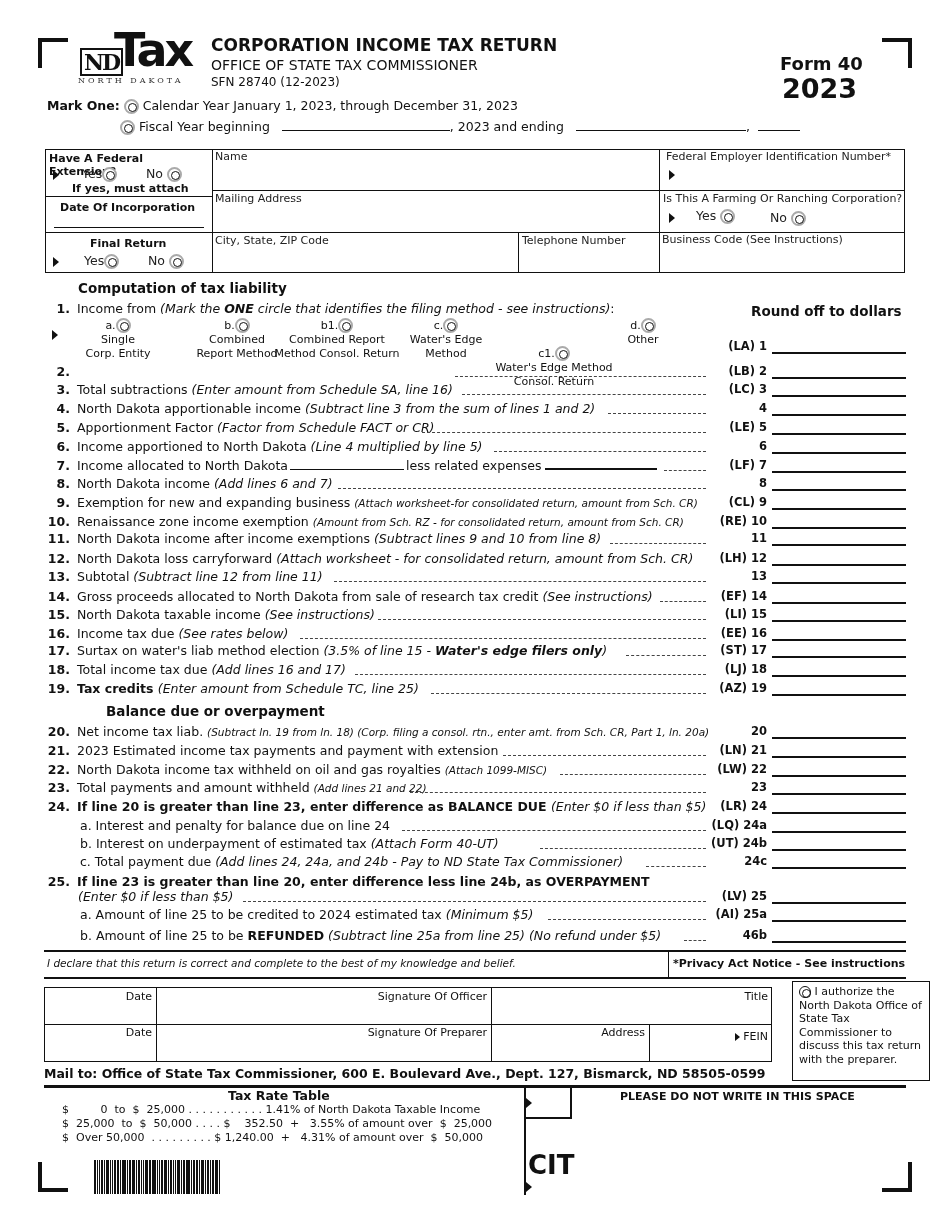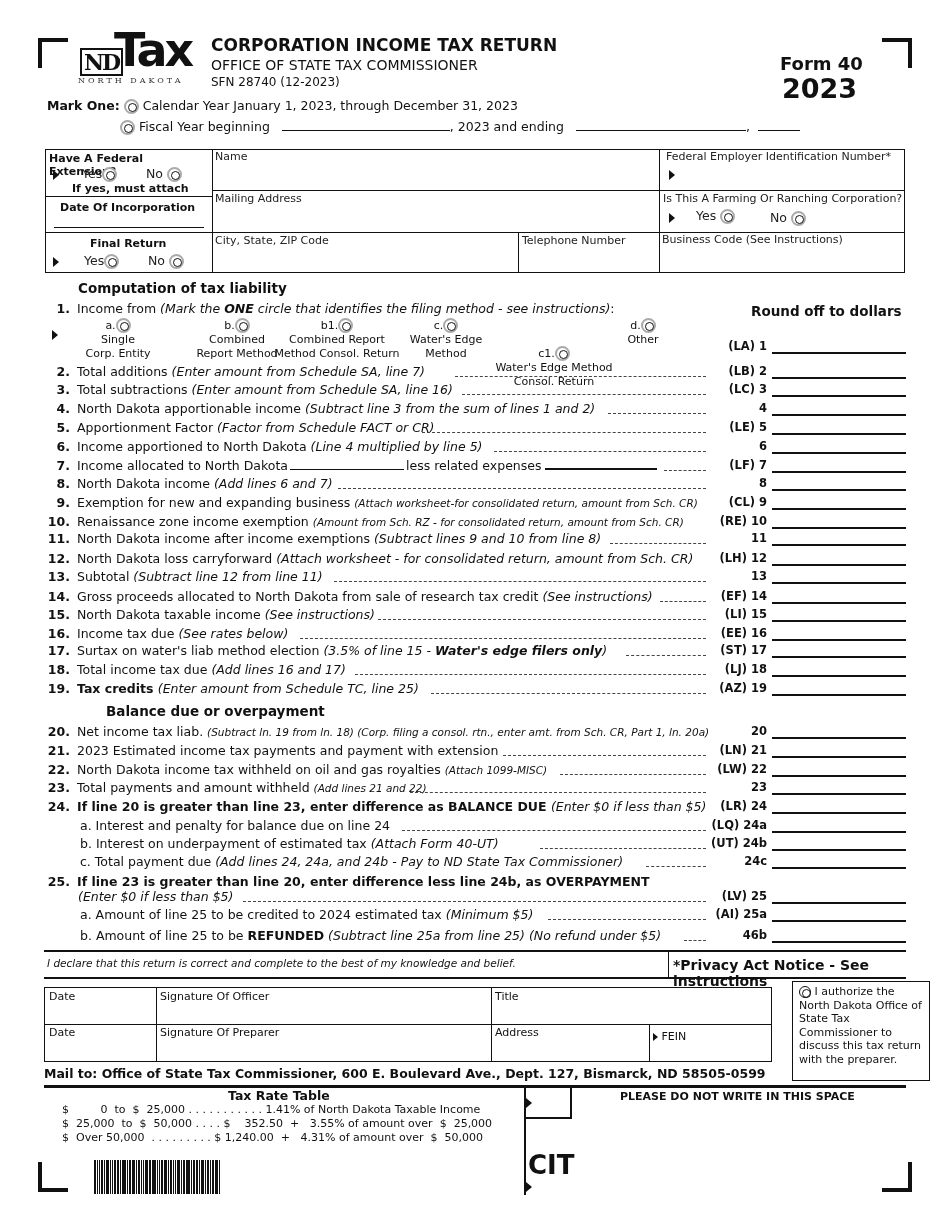--- a/index.html
+++ b/index.html
@@ -42,21 +42,21 @@
   .line .num { position:absolute; left:46px; width:24px; text-align:right; font-weight:bold; }
   .line .txt { position:absolute; left:77px; }
   .line .txt i { font-style: italic; }
   .line .sm { font-size: 10.5px; }
   .line .code { position:absolute; right:183px; font-weight:bold; font-size:11.5px; text-align:right; }
   .line .ans { position:absolute; left:772px; width:134px; top:13px; border-bottom:2px solid #111; }
   .dash { position:absolute; top:12px; border-bottom:1px dashed #444; }
 
   .optlabels { position:absolute; top:318px; font-size:11px; text-align:center; line-height:14px; }
 
-  .sig-table { position:absolute; left:44px; top:987px; width:728px; height:75px; border:1px solid #111; }
+  .sig-table { position:absolute; left:44px; top:987px; width:728px; height:75px; border:1px solid #111;text-align:right; }
   .cell { position:absolute; border-right:1px solid #111; border-bottom:1px solid #111; font-size:11px; padding:2px 4px; }
 
   .auth { position:absolute; left:792px; top:981px; width:138px; height:100px; border:1px solid #111; font-size:11px; padding:3px 6px; line-height:13.5px; }
   .mail { left:44px; top:1066px; font-size:12.5px; font-weight:bold; }
 
   .rate-title { left:228px; top:1088px; font-size:12.5px; font-weight:bold; }
   .rate-row { position:absolute; left:62px; font-size:11px; white-space:pre; }
   .noteside { left:620px; top:1090px; font-size:11px; font-weight:bold; }
   .cit { left:528px; top:1150px; font-size:26px; font-weight:bold; }
   .barcode { position:absolute; left:94px; top:1160px; height:34px; display:flex; align-items:stretch; }
@@ -180,21 +180,20 @@
     </div>
   </div>
 <div class="line" style="top:339px;">
   <span class="code">(LA)  1</span>
   <span class="ans"></span>
 </div>
 
 <div id="comp-lines">
     <div class="line" style="top: 364px;">
       <span class="num">2.</span>
-      <span class="txt"><span>Total additions </span><i>(Enter amount from Schedule SA, line 7)</i></span>
       <span class="dash" style="left: 455px; width: 251px;"></span>
       <span class="code">(LB) 2</span>
       <span class="ans"></span>
     </div>
     <div class="line" style="top: 382px;">
       <span class="num">3.</span>
       <span class="txt"><span>Total subtractions </span><i>(Enter amount from Schedule SA, line 16)</i></span>
       <span class="dash" style="left: 462px; width: 244px;"></span>
       <span class="code">(LC) 3</span>
       <span class="ans"></span>
@@ -387,21 +386,21 @@
 <div class="line" style="top:928px;">
   <span class="txt" style="left:80px;"><span>b.  Amount of line 25 to be </span><b>REFUNDED</b><i> (Subtract line 25a from line 25) (No refund under $5)</i></span>
   <span class="dash" style="left:684px;width:22px;"></span>
   <span class="code">46b</span>
   <span class="ans"></span>
 </div>
 
 <div class="abs" style="left:44px;top:950px;width:862px;border-top:2px solid #111;"></div>
 <div class="abs" style="left:47px;top:957px;font-size:10.5px;font-style:italic;">I declare that this return is correct and complete to the best of my knowledge and belief.</div>
 <div class="abs" style="left:668px;top:951px;height:26px;border-left:1px solid #111;"></div>
-<div class="abs" style="left:673px;top:957px;font-size:14px;font-weight:bold;">*Privacy Act Notice - See instructions</div>
+<div class="abs" style="left:673px;top:957px;font-size:11px;font-weight:bold;">*Privacy Act Notice - See instructions</div>
 <div class="abs" style="left:44px;top:977px;width:862px;border-top:2px solid #111;"></div>
 
 <div class="sig-table">
   <div class="cell" style="left:0;top:0;width:112px;height:37px;"><span>Date</span></div>
   <div class="cell" style="left:446px;top:0;width:281px;height:37px;border-right:none;"><span>Title</span></div>
   <div class="cell" style="left:111px;top:0;width:336px;height:37px;"><span>Signature Of Officer</span></div>
   <div class="cell" style="left:0;top:36px;width:112px;height:38px;border-bottom:none;"><span>Date</span></div>
   <div class="cell" style="left:111px;top:36px;width:336px;height:38px;border-bottom:none;"><span>Signature Of Preparer</span></div>
   <div class="cell" style="left:446px;top:36px;width:159px;height:38px;border-bottom:none;"><span>Address</span></div>
   <div class="cell" style="left:604px;top:36px;width:123px;height:38px;border-right:none;border-bottom:none;padding-top:6px;"><span class="tri" style="border-left-width:5px;border-top-width:4px;border-bottom-width:4px;"></span> <span>FEIN</span></div>

